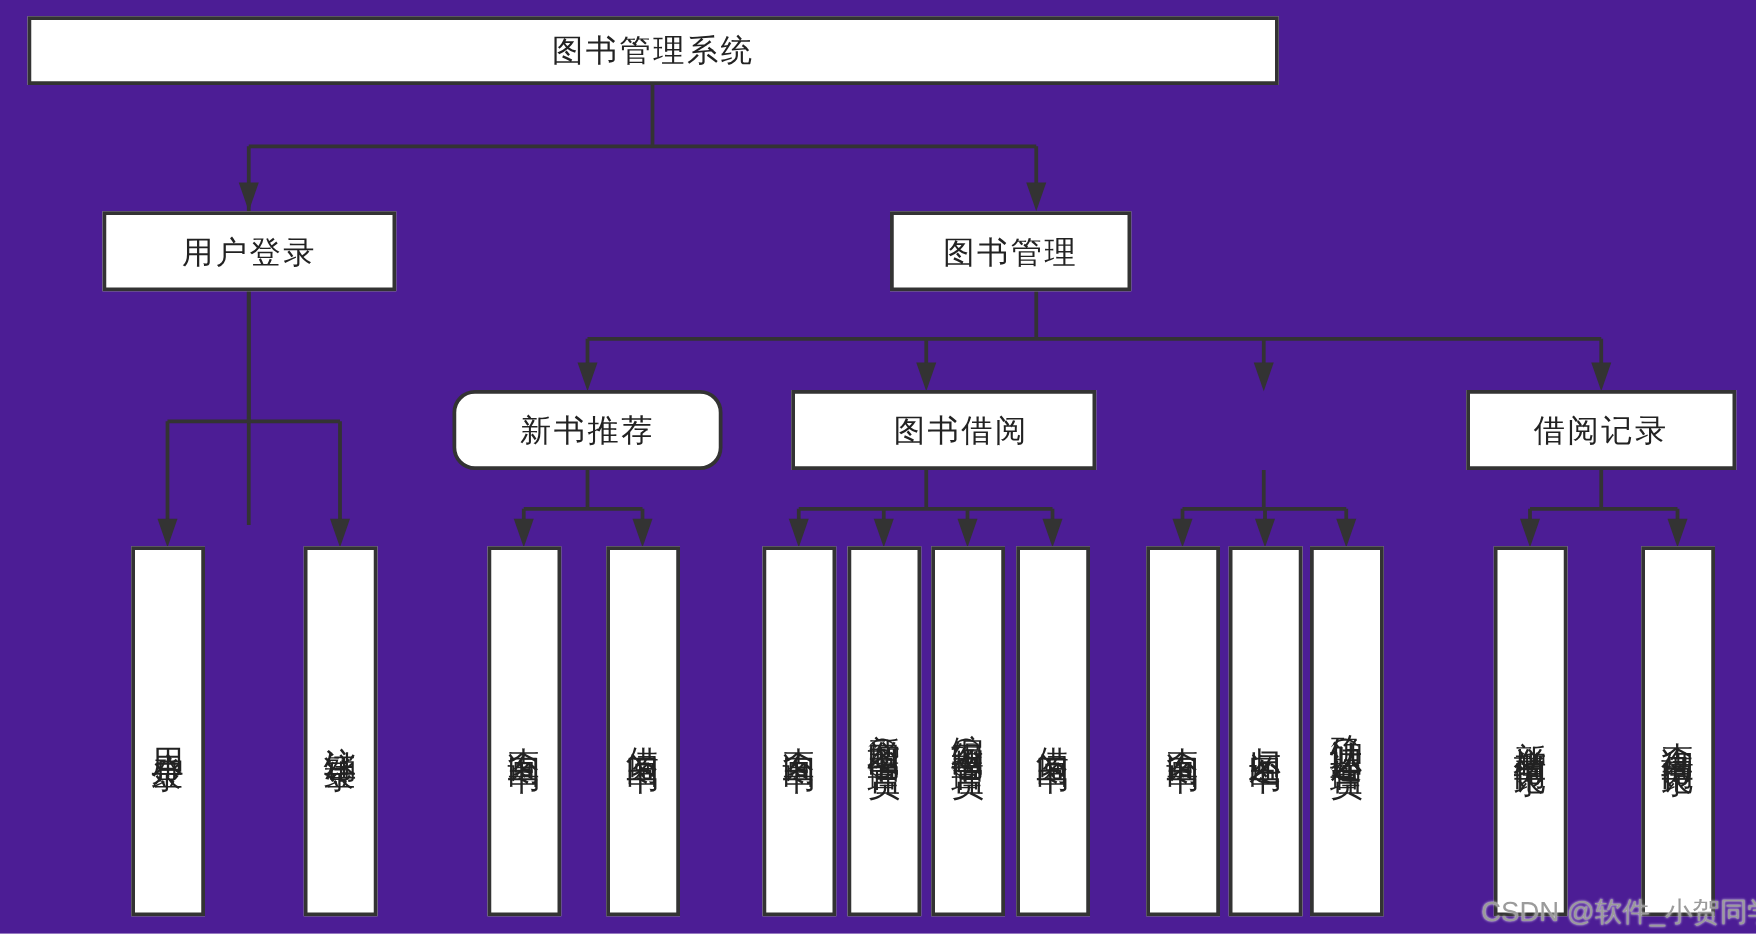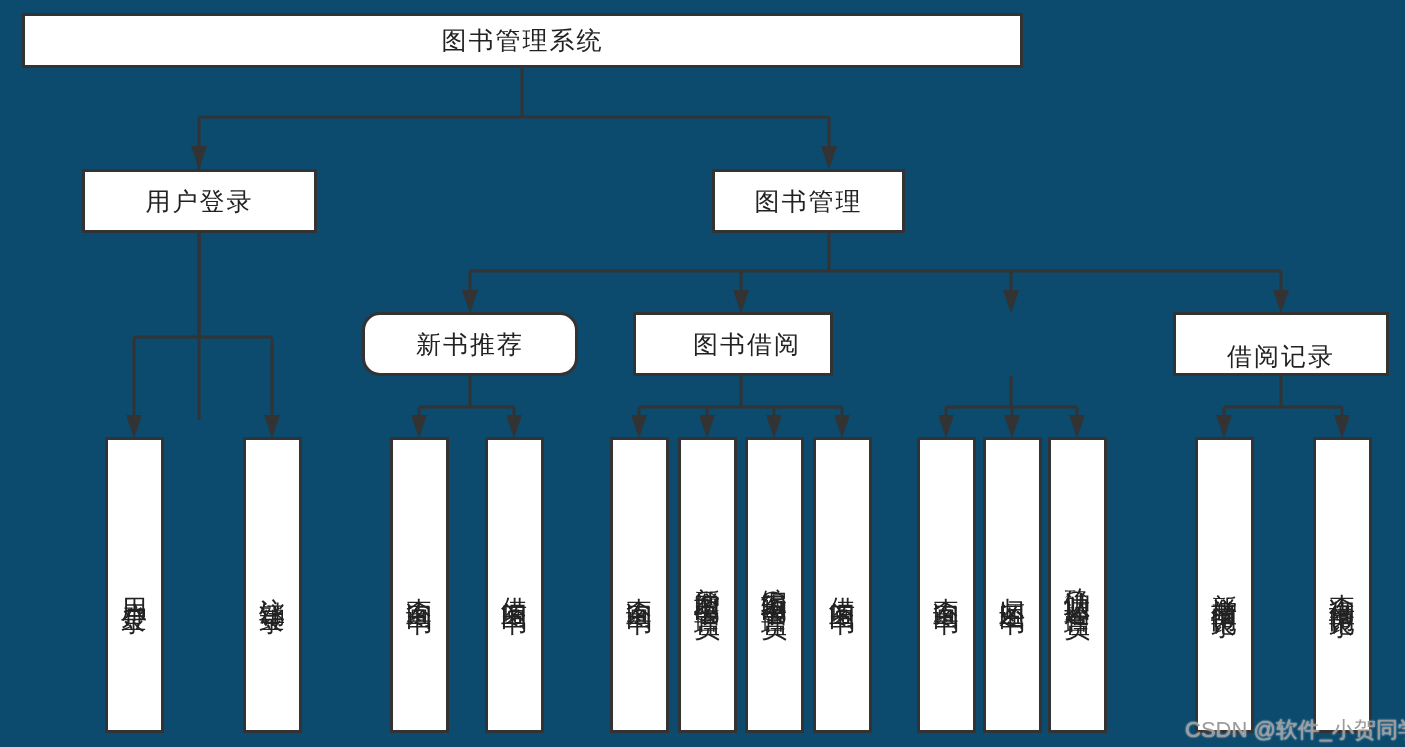--- a/index.html
+++ b/index.html
@@ -5,21 +5,21 @@
   html, body {
     margin: 0;
     padding: 0;
     background: #ffffff;
     font-family: "Liberation Sans", sans-serif;
   }
   .canvas {
     position: relative;
     width: 1405px;
     height: 747px;
-    background: #0c4a6e;
+    background: #4c1d95;
     overflow: hidden;
   }
   .wires {
     position: absolute;
     left: 0; top: 0;
     width: 1405px; height: 747px;
   }
   .node {
     position: absolute;
     box-sizing: border-box;
@@ -125,24 +125,24 @@
   <div class="node lvl h-label" style="left:82px; top:169px; width:235px;">
     <span>用户登录</span>
   </div>
   <div class="node lvl h-label" style="left:712px; top:169px; width:193px;">
     <span>图书管理</span>
   </div>
 
   <div class="node lvl h-label" style="left:362px; top:312px; width:216px;border-radius:18px;">
     <span>新书推荐</span>
   </div>
-  <div class="node lvl h-label" style="left:633px; top:312px; width:200px;padding-left:28px;">
+  <div class="node lvl h-label" style="left:633px; top:312px; width:244px;padding-left:28px;">
     <span>图书借阅</span>
   </div>
-  <div class="node lvl h-label" style="left:1173px; top:312px; width:216px;align-items:flex-end;">
+  <div class="node lvl h-label" style="left:1173px; top:312px; width:216px;">
     <span>借阅记录</span>
   </div>
 
   <div class="node leaf" style="left:105px;">
     <span class="leaf-text">用户登录</span>
   </div>
   <div class="node leaf" style="left:243px;">
     <span class="leaf-text">注销登录</span>
   </div>
 

